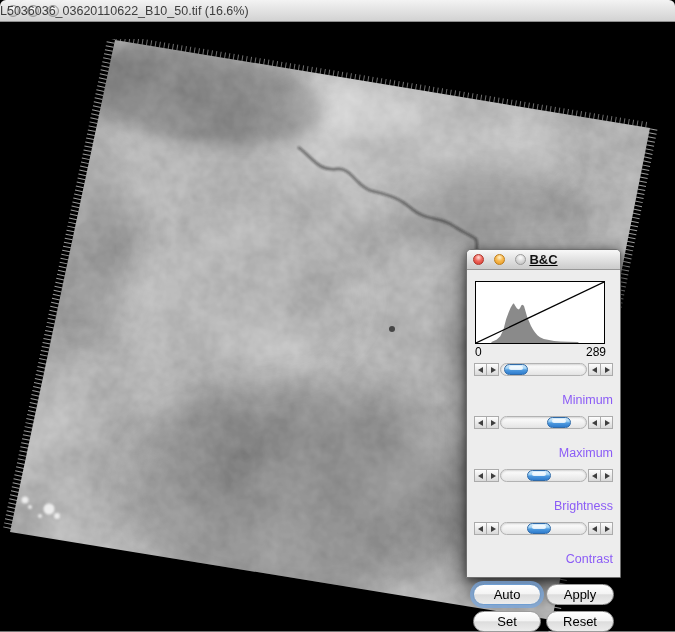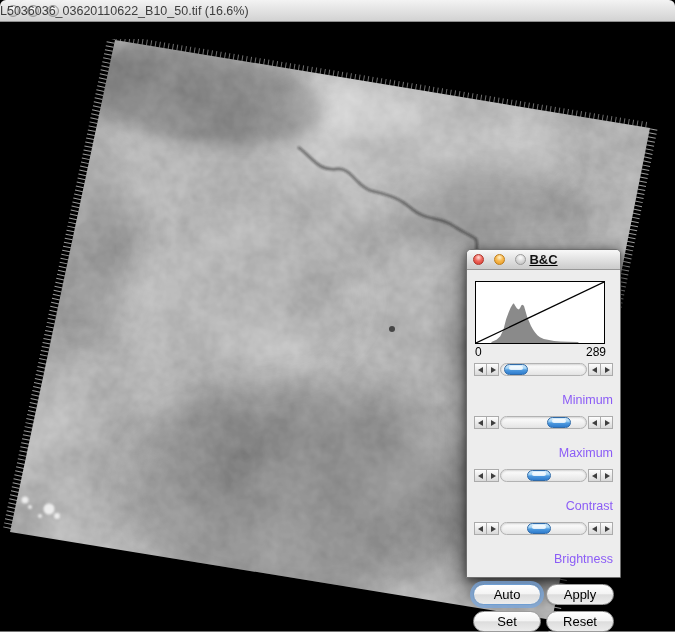--- a/index.html
+++ b/index.html
@@ -259,42 +259,42 @@
           <span class="track">
               <span class="thumb" style="left: calc(42% - 10.08px);"></span>
             </span>
           <span class="arrow-btn">
               <span class="tri left"></span>
             </span>
           <span class="arrow-btn">
               <span class="tri right"></span>
             </span>
         </div>
-        <div class="slabel">Contrast</div>
+        <div class="slabel">Brightness</div>
       </div>
 
       <div class="srow">
         <div class="sbar">
           <span class="arrow-btn">
               <span class="tri left"></span>
             </span>
           <span class="arrow-btn">
               <span class="tri right"></span>
             </span>
           <span class="track">
               <span class="thumb" style="left: calc(42% - 10.08px);"></span>
             </span>
           <span class="arrow-btn">
               <span class="tri left"></span>
             </span>
           <span class="arrow-btn">
               <span class="tri right"></span>
             </span>
         </div>
-        <div class="slabel">Brightness</div>
+        <div class="slabel">Contrast</div>
       </div>
 
     </div>
 
     <div class="btns">
       <button class="btn focus">Auto</button>
       <button class="btn">Apply</button>
       <button class="btn">Set</button>
       <button class="btn">Reset</button>
     </div>

